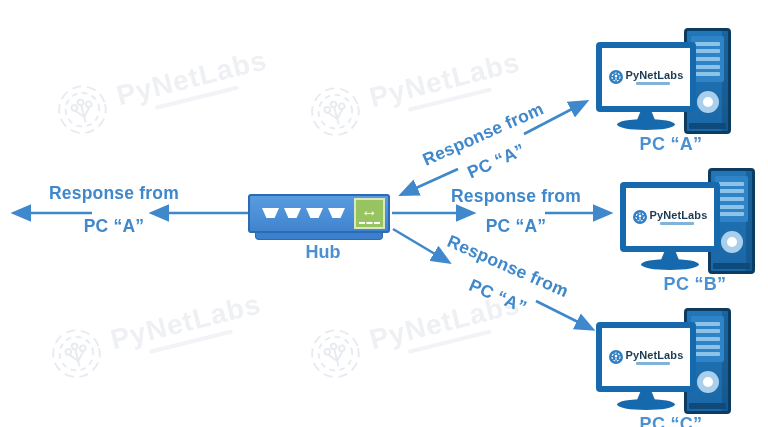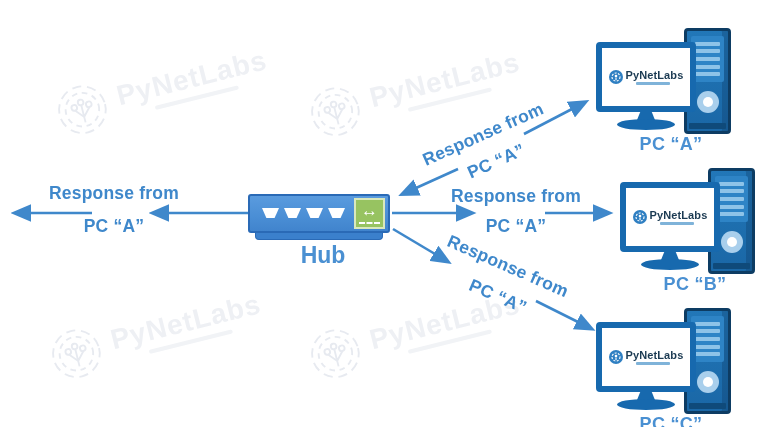--- a/index.html
+++ b/index.html
@@ -36,21 +36,21 @@
   .hub-tray{position:absolute;left:7px;top:41px;width:128px;height:7px;background:#3b80cc;
             border:1px solid var(--hub-border);border-top:none;border-radius:0 0 4px 4px;}
   .hub-ports{position:absolute;left:14px;top:16px;display:flex;gap:5px;}
   .port{width:17px;height:10px;background:#ffffff;
         clip-path:polygon(0 0,100% 0,74% 100%,26% 100%);}
   .hub-green{position:absolute;top:6px;right:5px;width:31px;height:31px;background:#97c361;
              border:2px solid #d9e8bd;display:flex;flex-direction:column;align-items:center;justify-content:center;}
   .hub-green .biarrow{color:#ffffff;font-size:17px;font-weight:700;line-height:14px;}
   .hub-green .dash{width:21px;border-top:2px dashed #ffffff;margin-top:4px;}
   .hub-label{position:absolute;left:8px;right:0;top:50px;text-align:center;
-             font-size:23px;font-weight:600;color:var(--label-blue);}
+             font-size:18px;font-weight:600;color:var(--label-blue);}
 
   
   .pc{position:absolute;width:150px;height:130px;z-index:2;}
   .tower{position:absolute;left:88px;top:0;width:47px;height:106px;border:3px solid var(--tower-border);
          border-radius:4px;background:linear-gradient(180deg,#2277b8,#1a67a6);
          box-shadow:inset -6px 0 0 rgba(10,50,90,.28);}
   .vents{position:absolute;left:4px;right:4px;top:5px;height:46px;background:#2e84c6;border-radius:2px;
          display:flex;flex-direction:column;justify-content:space-evenly;padding:2px 4px;}
   .vents span{display:block;height:4px;background:#8ec3e8;border-radius:1px;}
   .drive{position:absolute;left:50%;top:60px;transform:translateX(-50%);width:22px;height:22px;

